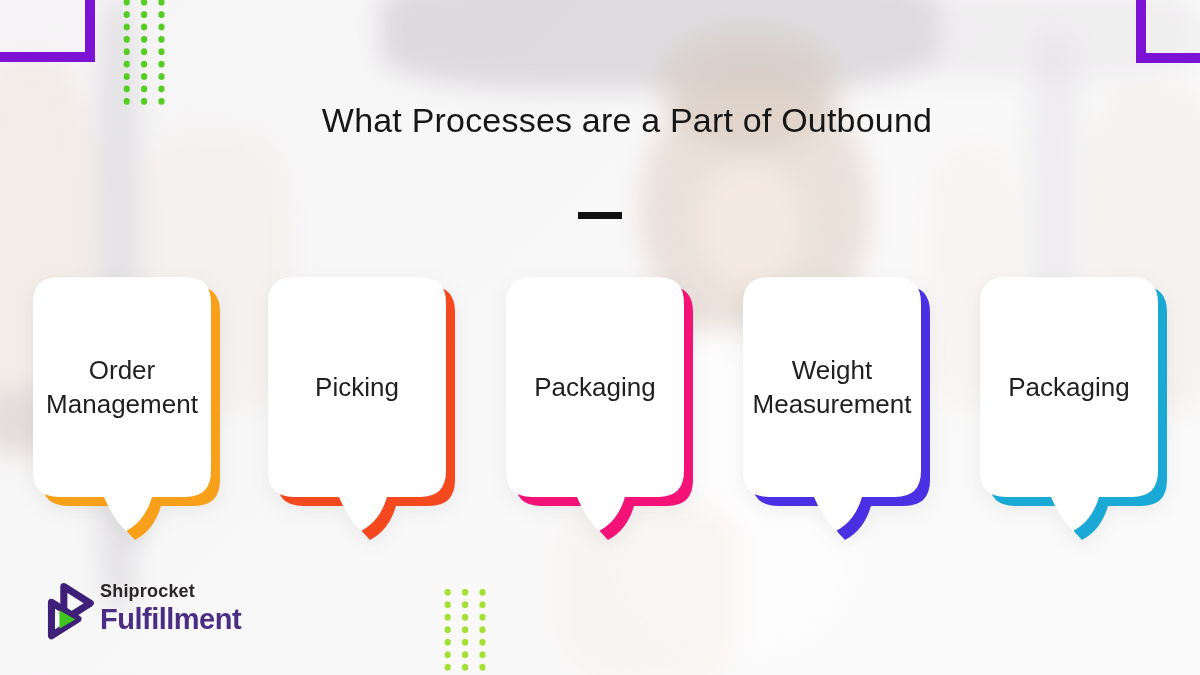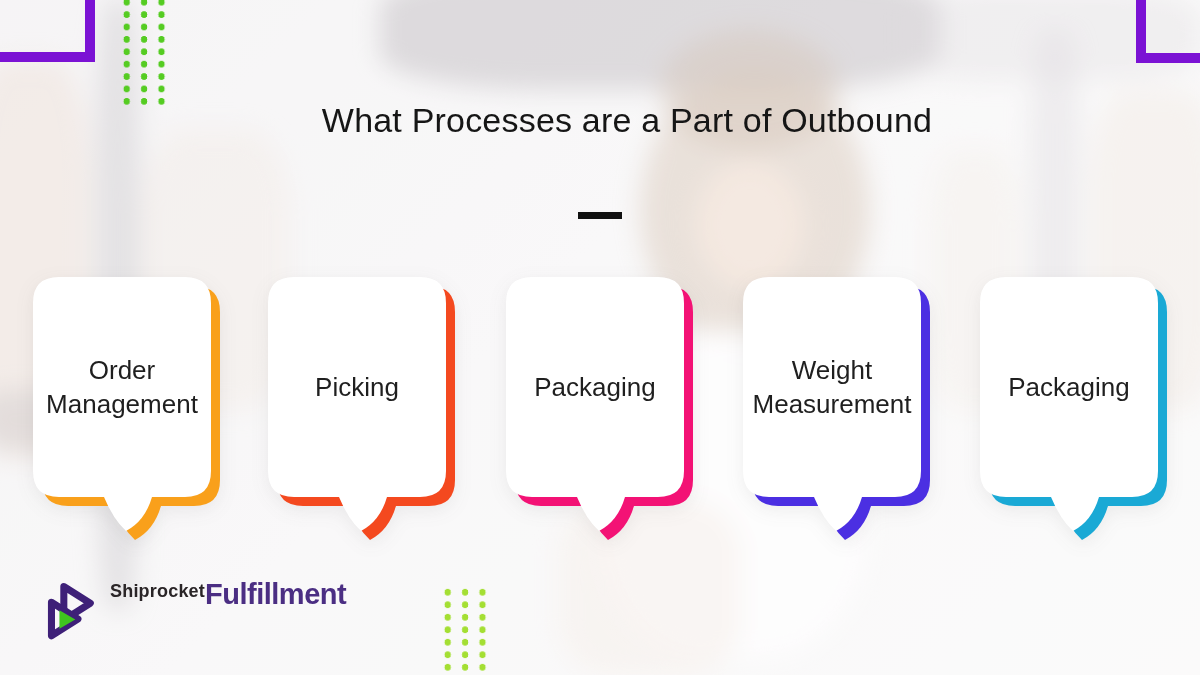--- a/index.html
+++ b/index.html
@@ -52,21 +52,21 @@
   .card-label{
     position:absolute;left:0;top:0;width:178px;height:220px;
     display:flex;align-items:center;justify-content:center;text-align:center;
     padding:0 8px;box-sizing:border-box;
     font-size:26px;line-height:1.32;color:#1f1f1f;font-weight:400;
   }
 
   
   .logo{position:absolute;left:40px;top:577px;display:flex;align-items:flex-start;}
   .logo-icon{width:60px;height:70px;}
-  .logo-text{margin-left:10px;display:flex;flex-direction:row;}
+  .logo-text{display:flex;flex-direction:column;}
   .logo-brand{font-size:18px;font-weight:700;color:#2a2527;margin-top:4px;letter-spacing:.2px;}
   .logo-product{font-size:29px;font-weight:700;letter-spacing:-.5px;margin-top:1px;}
 </style>
 </head>
 <body>
 
 <div class="bg">
   <div class="blob b-ceil1"></div>
   <div class="blob b-ceil2"></div>
   <div class="blob b-post-l"></div>

